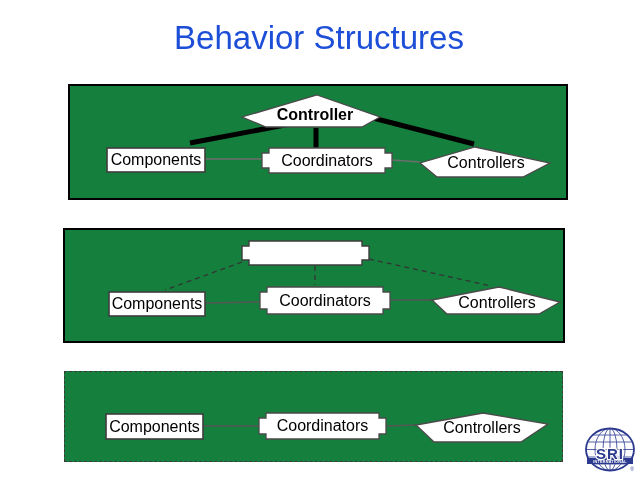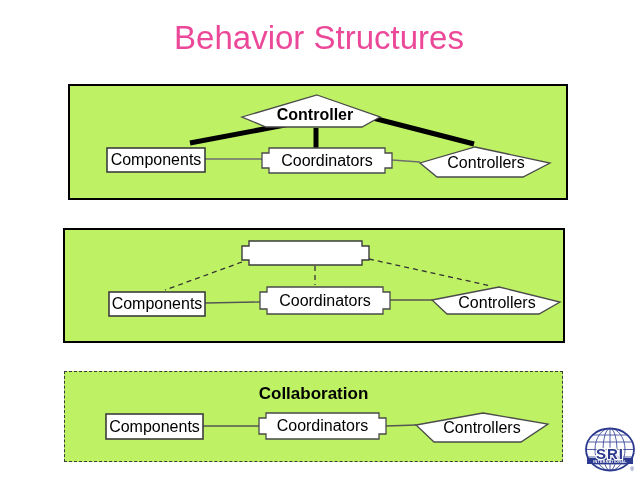--- a/index.html
+++ b/index.html
@@ -2,23 +2,23 @@
 <html><head>
 <meta charset="utf-8">
 <style>
   html,body{margin:0;padding:0;}
   body{
     width:638px;height:478px;position:relative;background:#ffffff;
     font-family:"Liberation Sans",sans-serif;overflow:hidden;
   }
   .slide-title{
     position:absolute;left:0;right:0;top:19px;text-align:center;
-    font-size:33px;color:#ec4899;letter-spacing:0;
+    font-size:33px;color:#1d4ed8;letter-spacing:0;
   }
-  .panel{position:absolute;box-sizing:border-box;background:#bef264;padding-left:32px;}
+  .panel{position:absolute;box-sizing:border-box;background:#15803d;padding-left:32px;}
   .panel.solid{border:2px solid #000000;}
   .panel.dashed{border:1.5px dashed #3a3a3a;}
   #panel-controller{left:68px;top:84px;width:500px;height:116px;}
   #panel-coordination{left:63px;top:228px;width:502px;height:115px;}
   #panel-collaboration{left:64px;top:371px;width:499px;height:91px;}
   .layer{position:absolute;left:0;top:0;}
   .node-label{
     position:absolute;display:flex;align-items:center;justify-content:center;
     font-size:16px;color:#000;white-space:nowrap;
   }
@@ -78,21 +78,20 @@
 <div id="panel-collaboration" class="panel dashed">
   <svg class="layer" width="496" height="88" viewBox="0 0 496 88">
 
     <line x1="138" y1="54" x2="194" y2="54" stroke="#555" stroke-width="1.5"></line>
     <line x1="321" y1="54" x2="351" y2="53" stroke="#555" stroke-width="1.5"></line>
 
     <rect x="41" y="42" width="97" height="25" fill="#fff" stroke="#3d3d3d" stroke-width="1.6"></rect>
     <polygon points="201,41 314,41 314,46 321,46 321,62 314,62 314,67 201,67 201,62 194,62 194,46 201,46" fill="#fff" stroke="#4a4a4a" stroke-width="1.3"></polygon>
     <polygon points="418,41 483,52 456,70 369,70 351,53" fill="#fff" stroke="#4a4a4a" stroke-width="1.3"></polygon>
   </svg>
-  <div class="panel-heading">Collaboration</div>
   <div class="node-label" style="left:41px;top:42px;width:97px;height:25px;">Components</div>
   <div class="node-label" style="left:194px;top:41px;width:127px;height:26px;">Coordinators</div>
   <div class="node-label" style="left:355px;top:46px;width:124px;height:20px;">Controllers</div>
 </div>
 
 <svg id="sri-logo" viewBox="0 0 50 47">
   <defs>
     <clipPath id="globeClip">
         <ellipse cx="25" cy="22.5" rx="24" ry="21"></ellipse>
       </clipPath>

